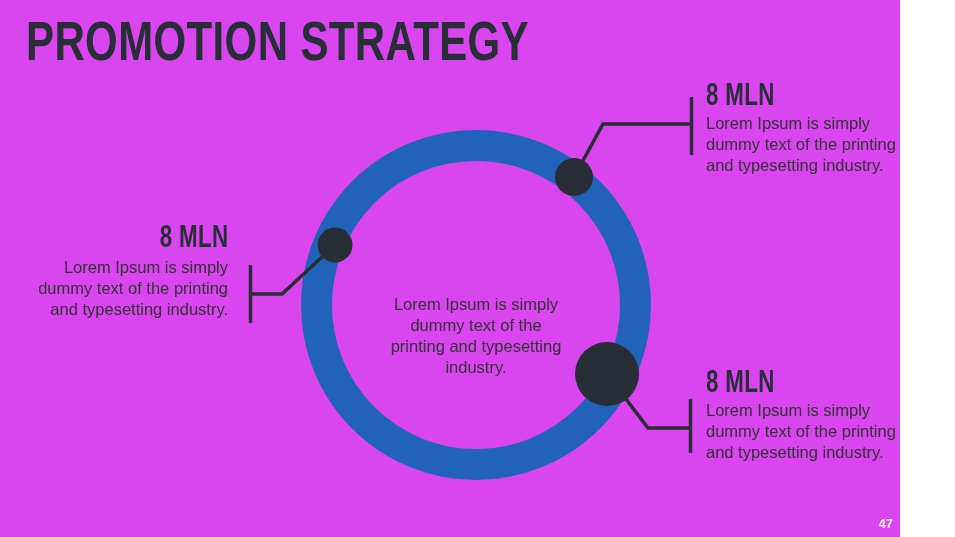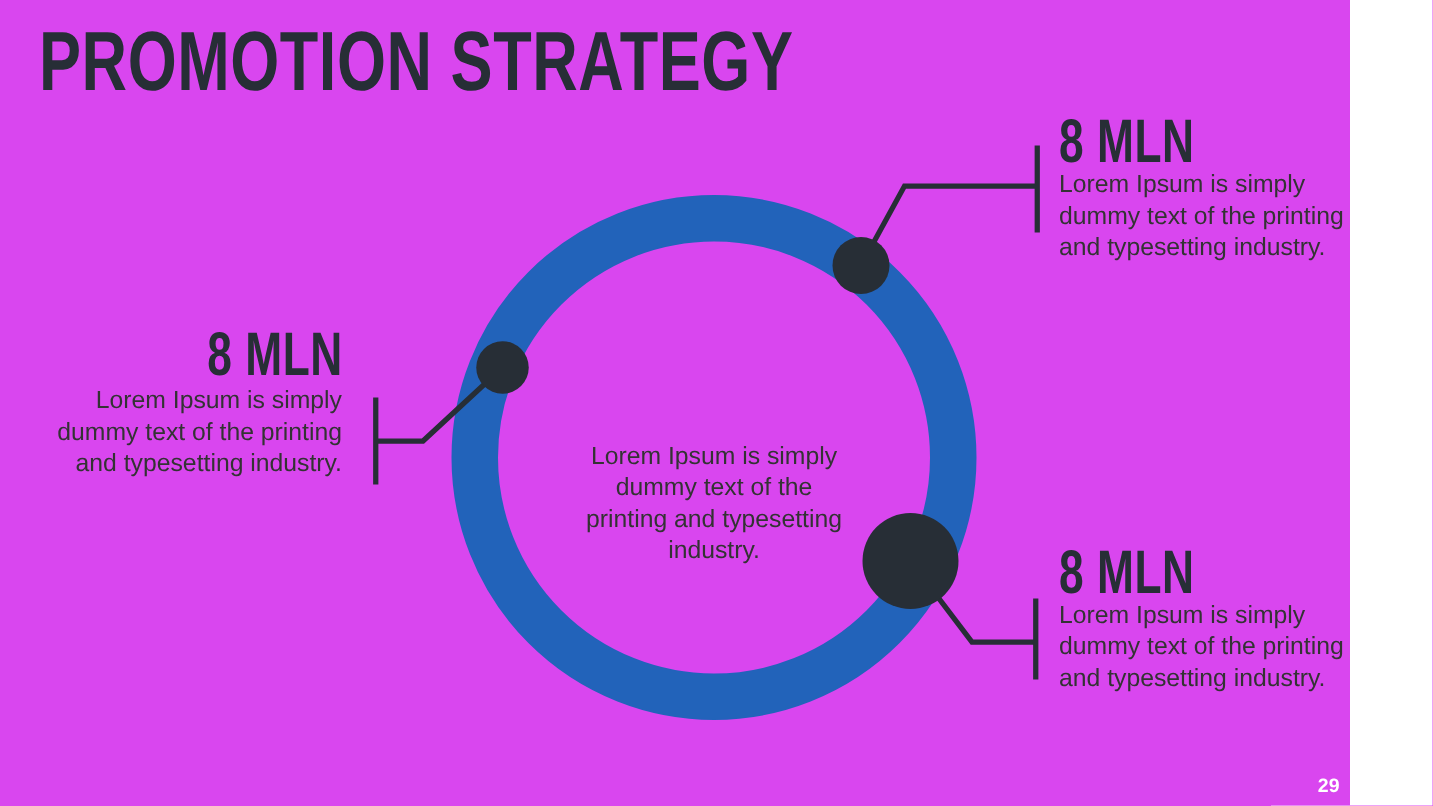--- a/index.html
+++ b/index.html
@@ -68,21 +68,21 @@
     top: 294px;
     width: 220px;
     text-align: center;
     font-size: 16.5px;
     line-height: 21px;
     color: #333333;
     white-space: pre-line;
   }
   .callout { position: absolute; }
   .callout .value {
-    font-size: 41px;
+    font-size: 31px;
     font-weight: bold;
     line-height: 31px;
     color: #272E36;
     white-space: nowrap;
   }
   .callout .body {
     margin-top: 3px;
     font-size: 16.5px;
     line-height: 21px;
     color: #333333;
@@ -152,15 +152,15 @@
 
   <div class="callout callout-bottom-right">
     <div class="value">
       <span class="condense-left">8 MLN</span>
     </div>
     <div class="body">Lorem Ipsum is simply
 dummy text of the printing
 and typesetting industry.</div>
   </div>
 
-  <div class="page-number">29</div>
+  <div class="page-number">47</div>
 
 </div>
 
 </body></html>

